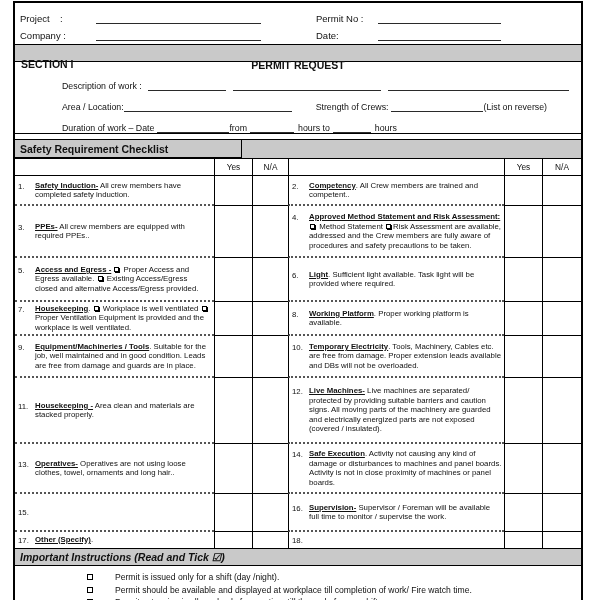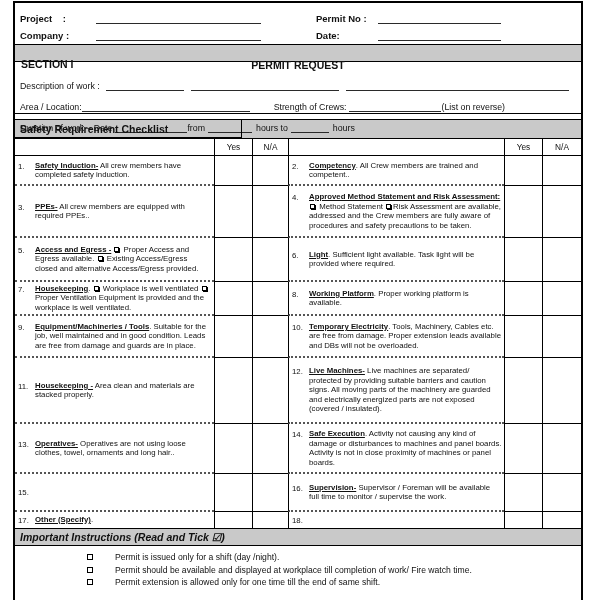--- a/index.html
+++ b/index.html
@@ -2,34 +2,34 @@
 <html><head>
 <meta charset="utf-8">
 <style>
   * { box-sizing: border-box; margin: 0; padding: 0; }
   html,body { width:600px; height:600px; overflow:hidden; background:#fff;
     font-family:"Liberation Sans", sans-serif; color:#111; }
   .sheet { width:570px; margin-left:13px; margin-top:1px;
     border-left:2px solid #000; border-right:2px solid #000; border-top:2px solid #000;
     height:599px; overflow:hidden; background:#fff; }
 
-  .lbl { white-space:pre; font-weight:bold; font-size:9.5px; }
+  .lbl { white-space:pre; font-weight:normal; font-size:9.5px; }
   .lbl2 { white-space:pre; font-size:8.8px; }
   .blank { border-bottom:1.6px solid #2a2a2a; height:11px; }
   .frow { display:flex; align-items:flex-end; padding:0 0 0 5px; }
 
   .topfields { padding-top:4px; }
   .topfields .frow { height:17px; }
 
   .secbar { height:18px; background:#c9c9c9; border-top:1.6px solid #000;
     border-bottom:1.6px solid #000; position:relative; margin-top:3px; }
   .secbar .left { position:absolute; left:6px; top:13px; font-weight:bold; font-size:10.5px; }
   .secbar .title { text-align:center; font-weight:bold; font-size:10.5px; padding-top:14px; }
 
-  .descbox { height:52px; border-bottom:1.6px solid #000; padding-top:8px; }
+  .descbox { height:72px; border-bottom:1.6px solid #000; padding-top:8px;padding-left:42px; }
   .descbox .frow { height:21px; }
 
   .gap { height:5px; }
 
   .clbar { height:20px; background:#c9c9c9; border-top:1.6px solid #000; display:flex; }
   .clbar .t { width:227px; border-right:1.2px solid #000; border-bottom:2.5px solid #000;
     font-weight:bold; font-size:10.5px; padding:3px 0 0 5px; }
   .clbar .rest { flex:1; border-bottom:1.6px solid #000; }
 
   .tbl { display:grid; width:570px;

